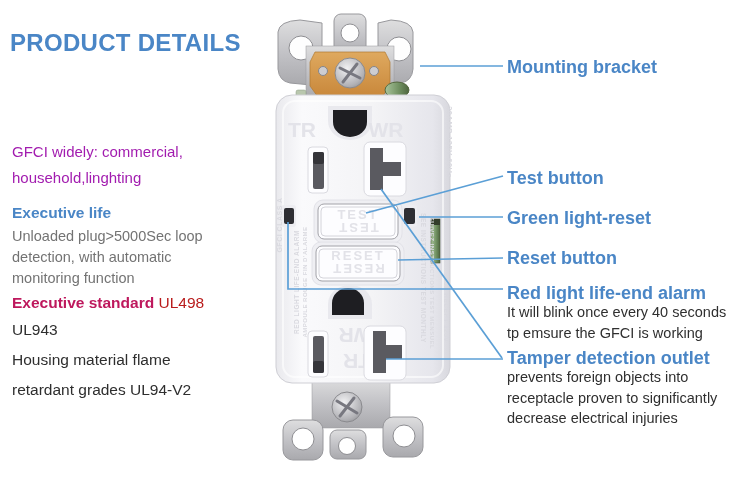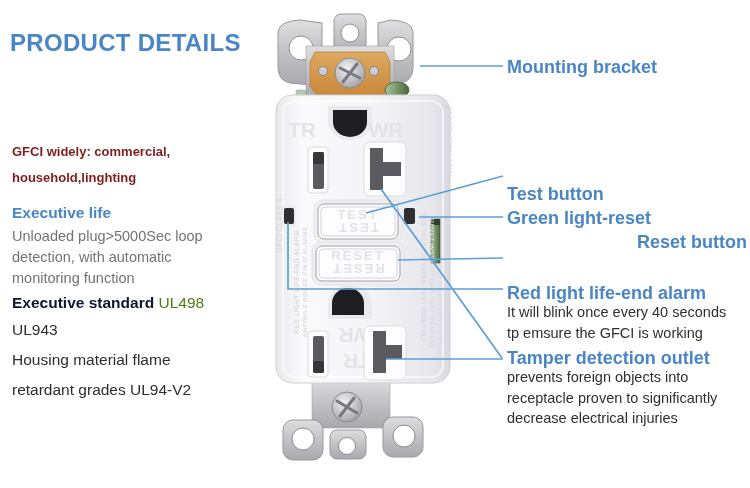--- a/index.html
+++ b/index.html
@@ -1,33 +1,33 @@
 <!DOCTYPE html>
 <html><head>
 <meta charset="utf-8">
 <style>
   html,body{margin:0;padding:0;background:#fff;}
   .stage{position:relative;width:750px;height:488px;background:#ffffff;overflow:hidden;
          font-family:"Liberation Sans",sans-serif;padding-left:48px;}
   #title{position:absolute;left:10px;top:29px;font-size:24px;font-weight:bold;
          color:#4a86c6;letter-spacing:.3px;}
   .lsec{position:absolute;left:12px;width:255px;}
-  #sec-usage{top:139px;font-size:13px;font-weight:bold;color:#7f1d1d;line-height:26px;white-space:pre-line;}
+  #sec-usage{top:139px;font-size:15px;font-weight:normal;color:#a21caf;line-height:26px;white-space:pre-line;}
   #sec-mech{top:203px;}
   #sec-std{top:292px;font-size:15.5px;line-height:22.5px;}
   .lhead{font-size:15.5px;font-weight:bold;color:#4a86c6;line-height:20px;}
   .lbody{font-size:14.5px;color:#737373;line-height:21px;white-space:pre-line;margin-top:3px;}
   .stdbody{font-size:15.5px;color:#2e2e2e;line-height:30px;white-space:pre-line;}
-  .inlineh{font-weight:bold;color:#0f172a;}
-  .inlinev{color:#4d7c0f;}
+  .inlineh{font-weight:bold;color:#be185d;}
+  .inlinev{color:#b91c1c;}
   .ann{position:absolute;left:507px;width:240px;}
   .ann .albl{font-size:18px;font-weight:bold;color:#4a86c6;line-height:18px;}
   .ann .adesc{font-size:14.5px;color:#2f2f2f;line-height:20.5px;white-space:pre-line;}
-  #ann-mounting{top:58px;} #ann-test{top:169px;margin-top:16px;} #ann-green{top:209px;}
-  #ann-reset{top:233px;text-align:right;} #ann-red{top:284px;} #ann-tamper{top:349px;}
+  #ann-mounting{top:58px;} #ann-test{top:169px;} #ann-green{top:209px;}
+  #ann-reset{top:249px;} #ann-red{top:284px;} #ann-tamper{top:349px;}
   svg{position:absolute;left:0;top:0;}
   svg text{font-family:"Liberation Sans",sans-serif;}
   .emboss{fill:#e3e3e9;font-weight:bold;}
   .btn-emboss{fill:#e2e2e8;font-weight:bold;letter-spacing:2px;}
   .microtext{fill:#d9d9df;font-weight:bold;letter-spacing:.5px;}
 </style>
 </head>
 <body>
 
 <div class="stage">

